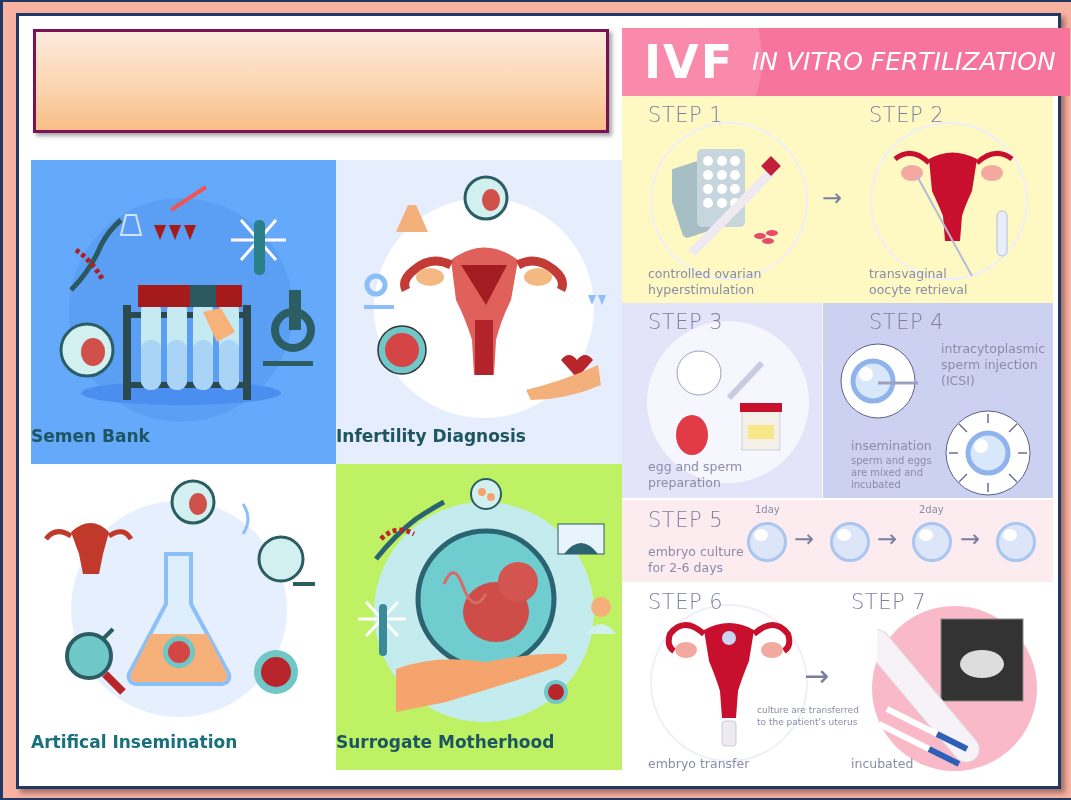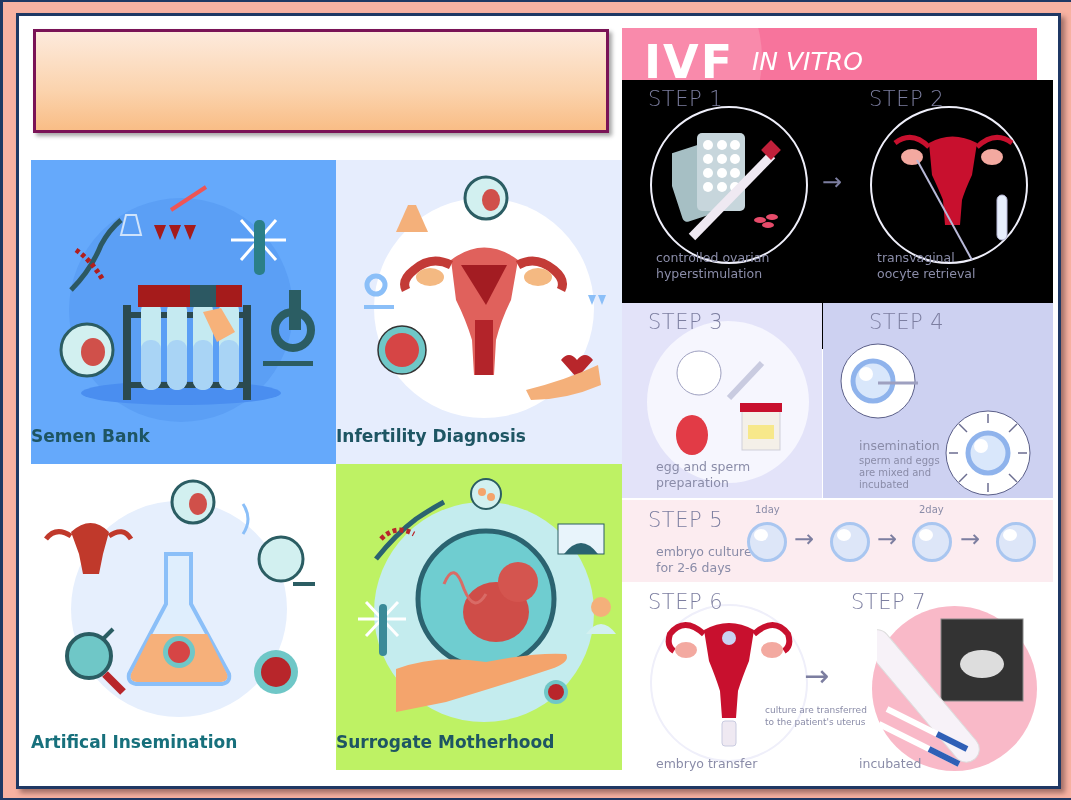--- a/index.html
+++ b/index.html
@@ -36,43 +36,43 @@
   .q4 { left: 305px; top: 304px; width: 286px; height: 306px; background: #bef264; }
   .quad .label {
     position: absolute; left: 0; right: 0; bottom: 18px; text-align: left;
     font-family: "DejaVu Sans", sans-serif; font-weight: bold; font-size: 17px; color: #1e5563;
   }
   .q3 .label { color: #17707c; }
   .quad svg { position: absolute; left: 0; top: 0; }
 
   
   .ivf { position: absolute; left: 622px; top: 28px; width: 431px; height: 752px; background: #fff; }
-  .banner { position: absolute; left: 0; top: 0; width: 415px; height: 68px; background: #f7749c; overflow: hidden; }
+  .banner { position: absolute; left: 0; top: 0; width: 448px; height: 68px; background: #f7749c; overflow: hidden; }
   .banner .circ { position: absolute; left: -100px; top: -90px; width: 240px; height: 240px; border-radius: 50%; background: #f98aab; }
   .banner .ivf-big {
     position: absolute; left: 22px; top: 6px; font-family: "DejaVu Sans", sans-serif; font-weight: bold;
     font-size: 46px; color: #fff; letter-spacing: 2px; line-height: 56px;
   }
   .banner .ivf-sub {
     position: absolute; left: 130px; top: 18px; font-family: "DejaVu Sans", sans-serif; font-size: 25px;
     color: #fff; letter-spacing: 0px; line-height: 32px; font-weight: 200; font-style: italic;
   }
   .row { position: absolute; left: 0; width: 431px; }
-  .r1 { top: 52px; height: 269px; background: #000000; }
+  .r1 { top: 68px; height: 269px; background: #fef9c3; }
   .r2 { top: 275px; height: 195px; }
   .r2a { position: absolute; left: 0; top: 0; width: 200px; height: 195px; background: #e3e3f9; }
   .r2b { position: absolute; left: 201px; top: 0; width: 230px; height: 195px; background: #cdd1f1; }
   .r3 { top: 472px; height: 82px; background: #fcecf0; }
   .r4 { top: 556px; height: 196px; background: #fff; }
   .step {
     position: absolute; font-family: "DejaVu Sans", sans-serif; font-size: 21px; color: #7c7ea0;
     font-weight: 200; letter-spacing: 0.5px; line-height: 24px;
   }
   .cap {
-    position: absolute; font-family: "DejaVu Sans", sans-serif; font-size: 12.5px; color: #8a8ca8; line-height: 16px; margin-left: 8px;
+    position: absolute; font-family: "DejaVu Sans", sans-serif; font-size: 12.5px; color: #8a8ca8; line-height: 16px;
   }
   .cap.small { font-size: 10px; line-height: 12px; }
   .arrow { position: absolute; font-size: 24px; color: #7c7ea0; line-height: 24px; }
   .ring { position: absolute; border-radius: 50%; border: 2px solid #efeffa; }
   .disc { position: absolute; border-radius: 50%; background: #f6f6fe; }
   .cell { position: absolute; border-radius: 50%; border: 3px solid #a9c6f0; background: #dde6f8; }
   .cell::after { content: ""; position: absolute; left: 4px; top: 4px; width: 14px; height: 12px; border-radius: 50%; background: #fff; }
   .day { position: absolute; font-size: 10px; color: #8a8ca8; font-family: "DejaVu Sans", sans-serif; }
 </style>
 </head>
@@ -320,20 +320,25 @@
       </div>
     </div>
     <div class="r2b">
       <div class="step" style="left:46px; top:7px;">STEP 4</div>
       <svg style="position:absolute; left:15px; top:38px;" width="80" height="80">
         <circle cx="40" cy="40" r="37" fill="#ffffff" stroke="#5c6089" stroke-width="1"></circle>
         <circle cx="35" cy="40" r="20" fill="#d9e7fb" stroke="#8fb3ec" stroke-width="5"></circle>
         <circle cx="28" cy="33" r="7" fill="#ffffff"></circle>
         <line x1="40" y1="42" x2="80" y2="42" stroke="#9ea0c0" stroke-width="3"></line>
       </svg>
+      <div class="cap" style="left:118px; top:38px;">
+        <span>intracytoplasmic</span><br>
+        <span>sperm injection</span><br>
+        <span>(ICSI)</span>
+      </div>
       <div class="cap" style="left:28px; top:135px;">insemination</div>
       <div class="cap small" style="left:28px; top:152px;">
         <span>sperm and eggs</span><br>
         <span>are mixed and</span><br>
         <span>incubated</span>
       </div>
       <svg style="position:absolute; left:120px; top:105px;" width="90" height="90">
         <circle cx="45" cy="45" r="42" fill="#ffffff" stroke="#5c6089" stroke-width="1"></circle>
         <circle cx="45" cy="45" r="20" fill="#d9e7fb" stroke="#8fb3ec" stroke-width="5"></circle>
         <circle cx="38" cy="38" r="7" fill="#ffffff"></circle>

